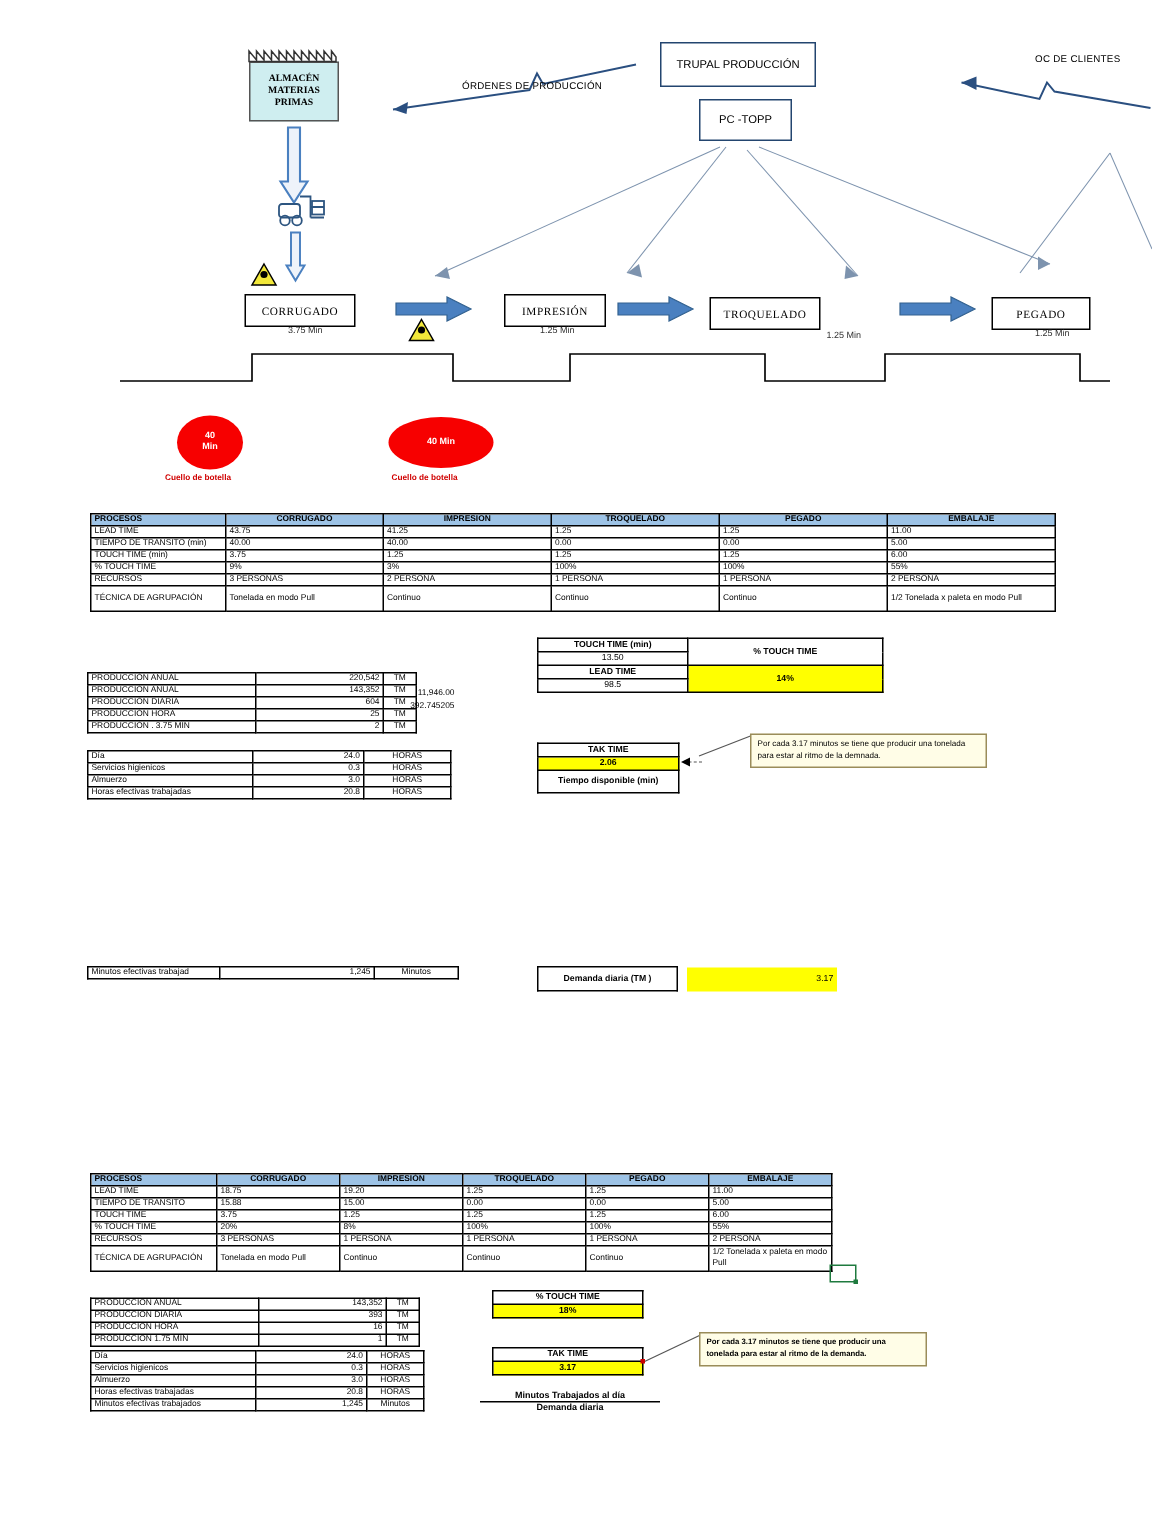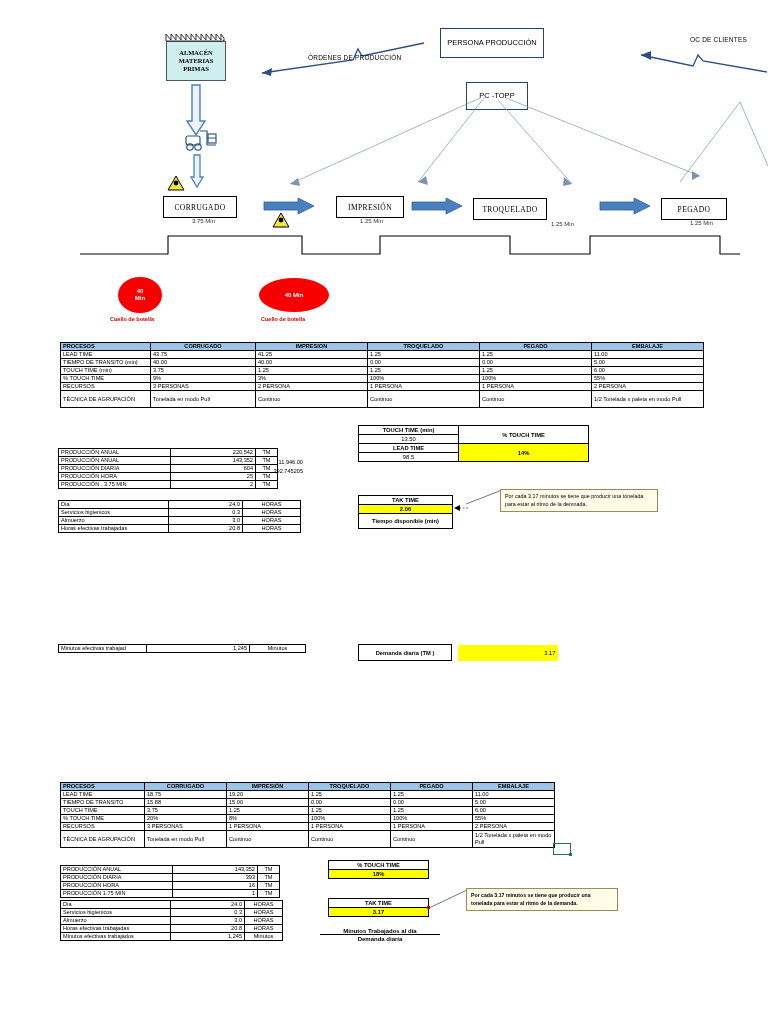--- a/index.html
+++ b/index.html
@@ -81,23 +81,23 @@
   <svg class="abs" style="left:168px;top:176px;" width="16" height="14" viewBox="0 0 16 14">
     <path d="M8 0 L16 14 L0 14 Z" fill="#f2e83a" stroke="#000" stroke-width="1"></path>
     <circle cx="8" cy="7" r="2.4" fill="#000"></circle>
   </svg>
   <svg class="abs" style="left:273px;top:213px;" width="16" height="14" viewBox="0 0 16 14">
     <path d="M8 0 L16 14 L0 14 Z" fill="#f2e83a" stroke="#000" stroke-width="1"></path>
     <circle cx="8" cy="7" r="2.4" fill="#000"></circle>
   </svg>
 
   <div class="abs ctrl-box" style="left:440px;top:28px;width:102px;height:28px;">
-    <span>PERSONA PRODUCCIÓN</span>
-  </div>
-  <div class="abs ctrl-box" style="left:466px;top:82px;width:60px;height:26px;">
+    <span>TRUPAL PRODUCCIÓN</span>
+  </div>
+  <div class="abs ctrl-box" style="left:466px;top:66px;width:60px;height:26px;">
     <span>PC -TOPP</span>
   </div>
 
   <svg class="abs" style="left:250px;top:40px;" width="175" height="28">
     <path d="M174 3 L112 16 L108 9 L103 20 L12 33" fill="none" stroke="#2a4f80" stroke-width="1.3"></path>
     <path d="M12 33 L22 28 L21 36 Z" fill="#2a4f80"></path>
   </svg>
   <div class="abs lbl" style="left:308px;top:54px;">ÓRDENES DE PRODUCCIÓN</div>
 
   <svg class="abs" style="left:635px;top:42px;" width="133" height="30">

